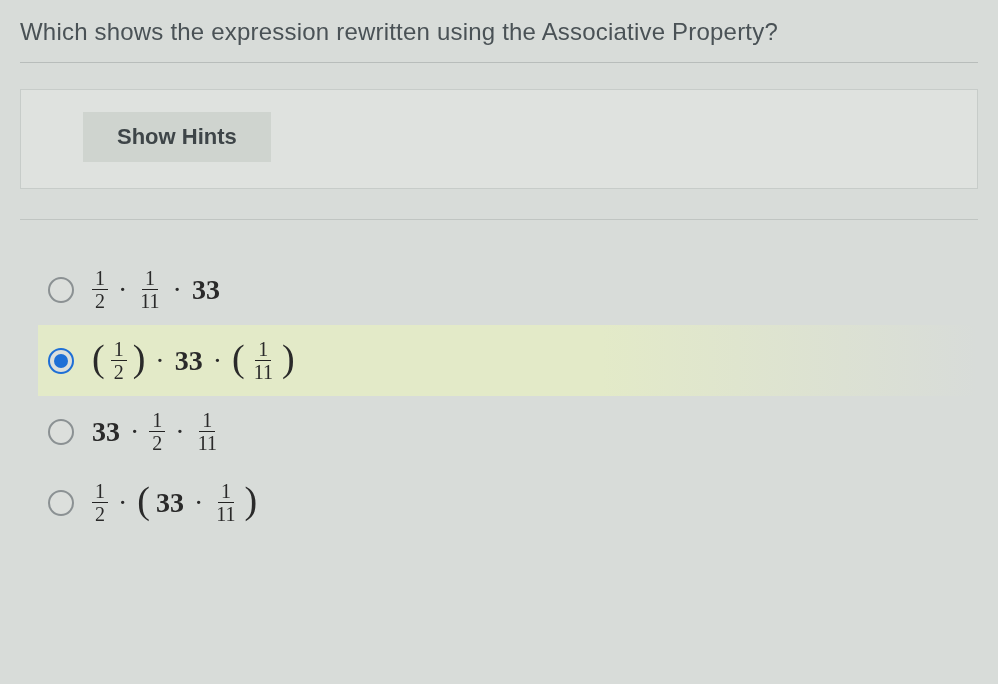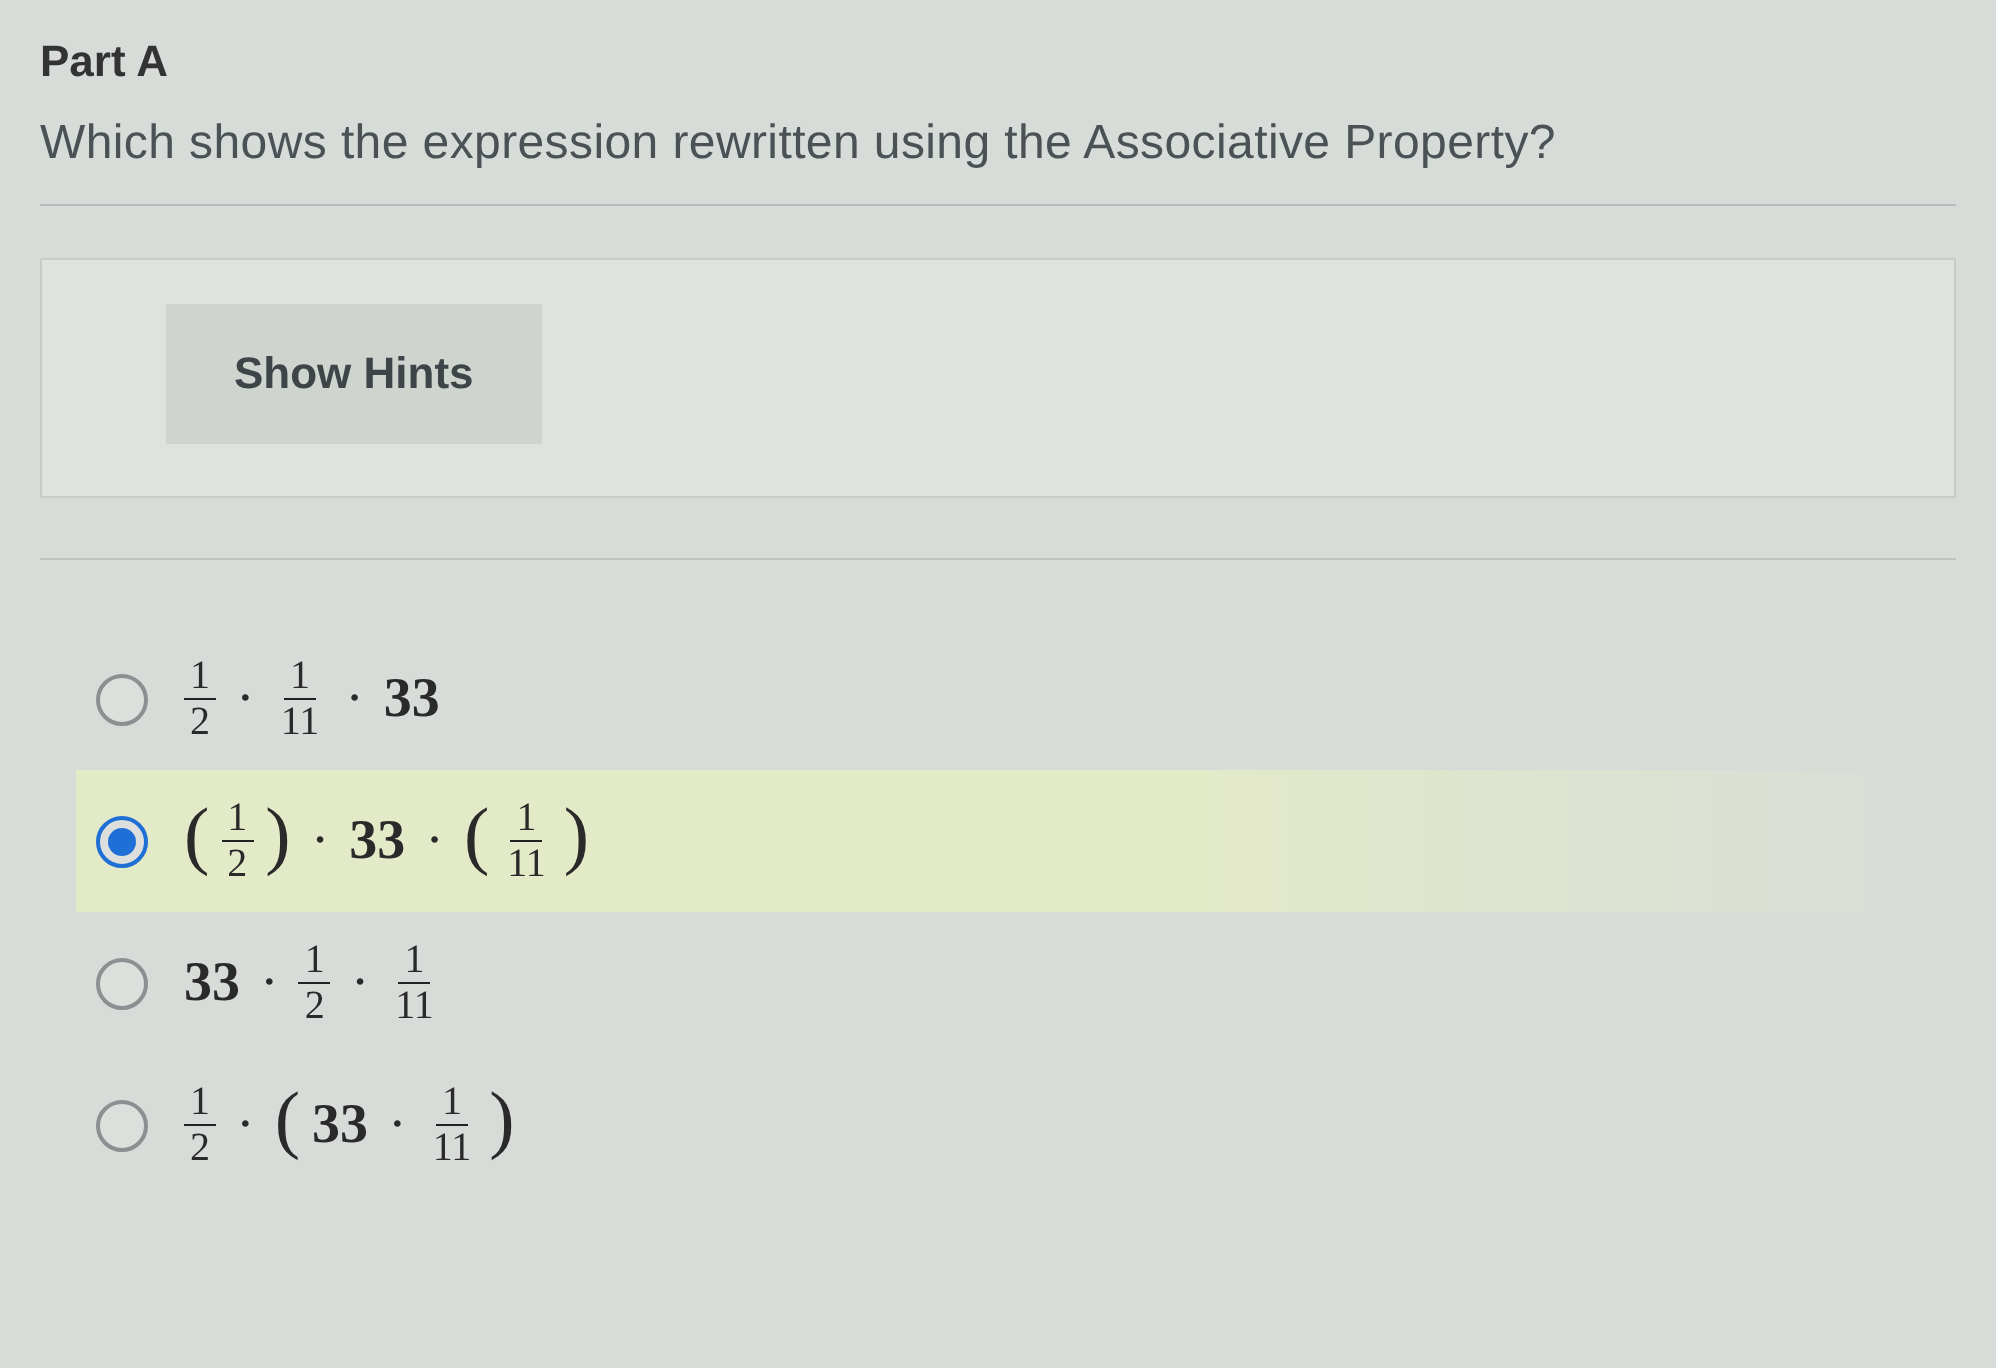--- a/index.html
+++ b/index.html
@@ -35,21 +35,21 @@
     margin-top: 26px;
     padding: 22px 22px 26px 22px;
     width: 100%;
   }
   .show-hints-btn {
     display: inline-block;
     background: #cfd4cf;
     color: #3e4548;
     font-size: 22px;
     font-weight: 600;
-    padding: 22px 34px;
+    padding: 12px 34px;
     border: none;
     cursor: pointer;
     margin-left: 40px;
   }
   .hr2 {
     border: none;
     border-top: 1px solid #c0c5c2;
     margin-top: 30px;
   }
   .options { margin-top: 34px; padding-left: 18px; }
@@ -109,21 +109,20 @@
     position: relative;
     top: -2px;
   }
   .num-int { font-size: 28px; font-weight: 700; }
 </style>
 </head>
 <body>
 
 <div class="container">
 
-  <div class="part-label">Part A</div>
 
   <div class="question">Which shows the expression rewritten using the Associative Property?</div>
 
   <hr class="hr">
 
   <div class="hints-box">
     <button class="show-hints-btn">Show Hints</button>
   </div>
 
   <hr class="hr2">

